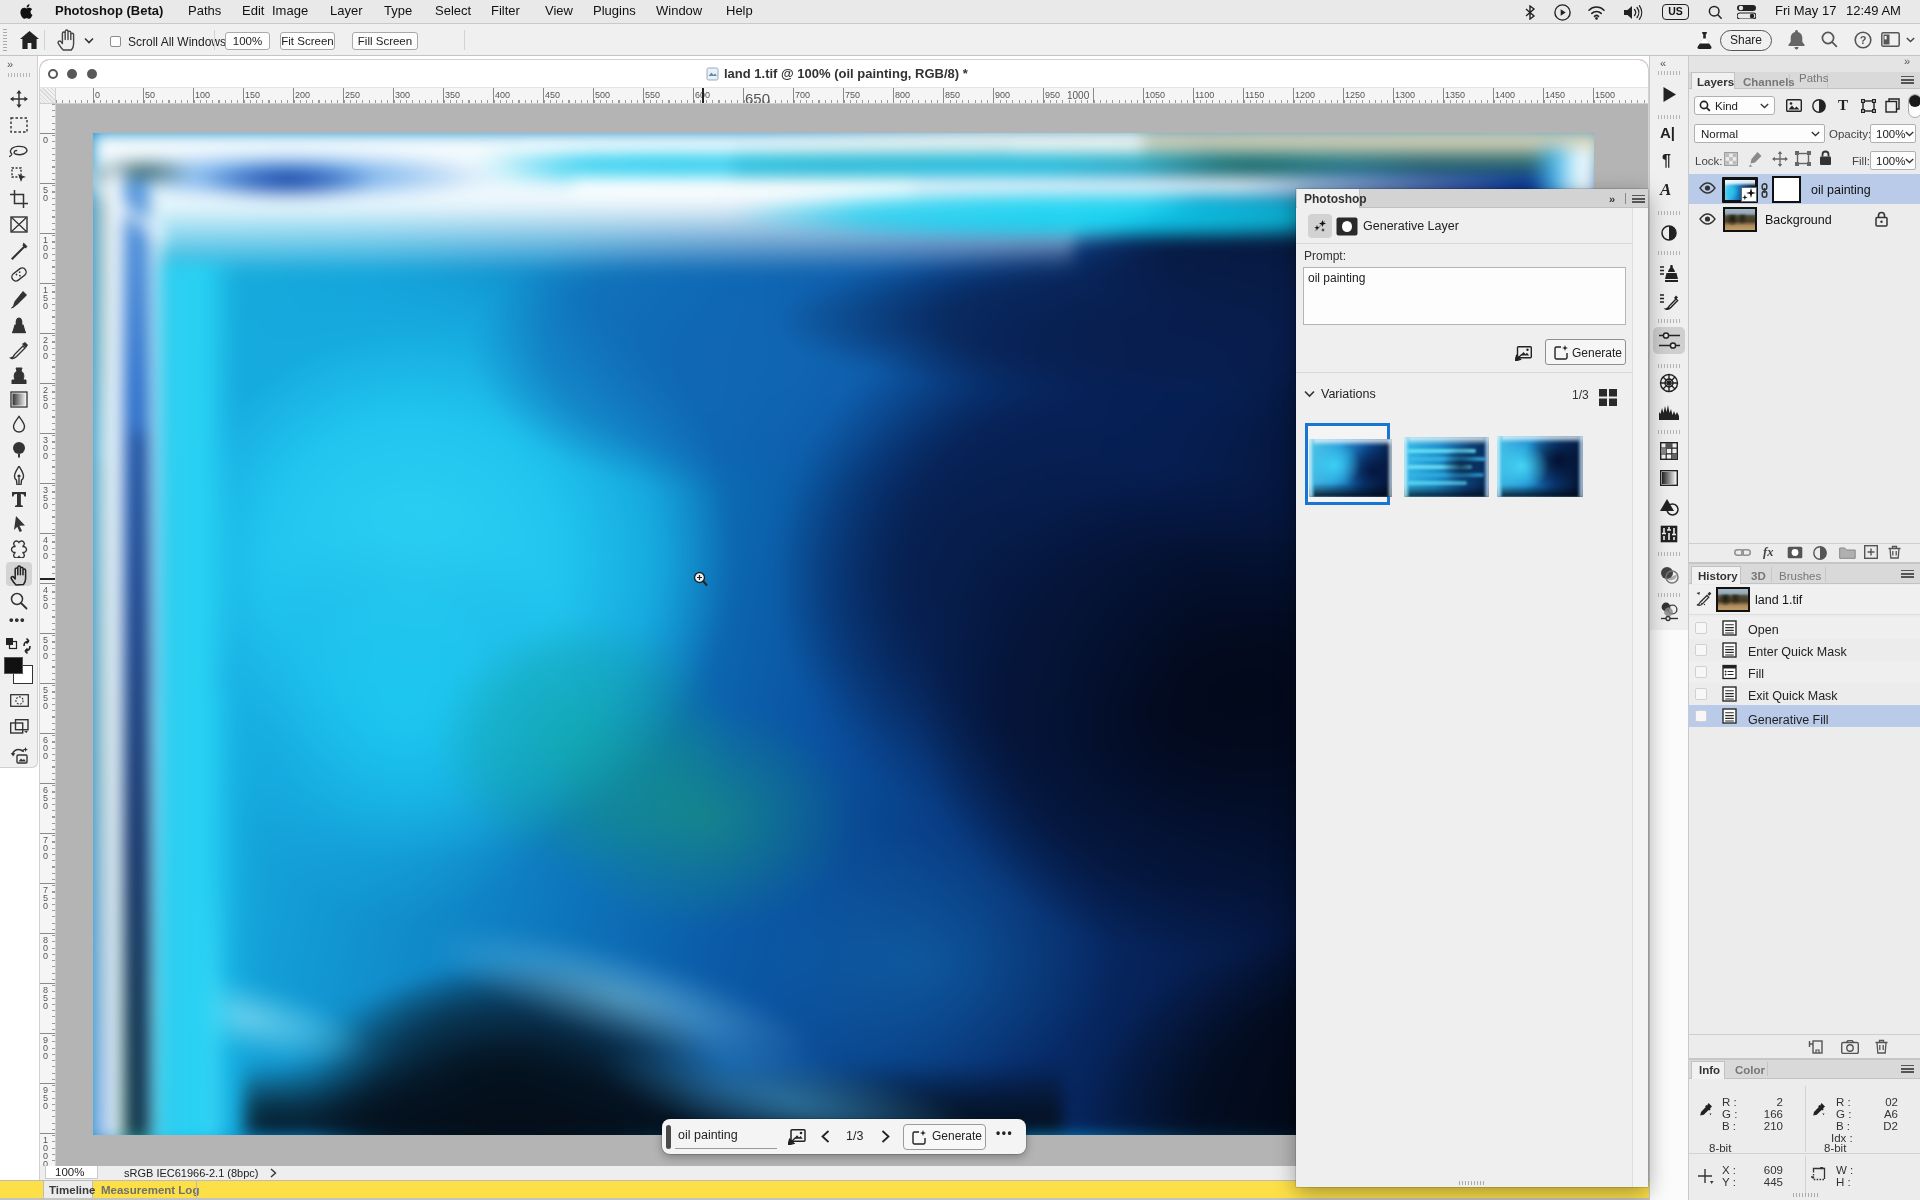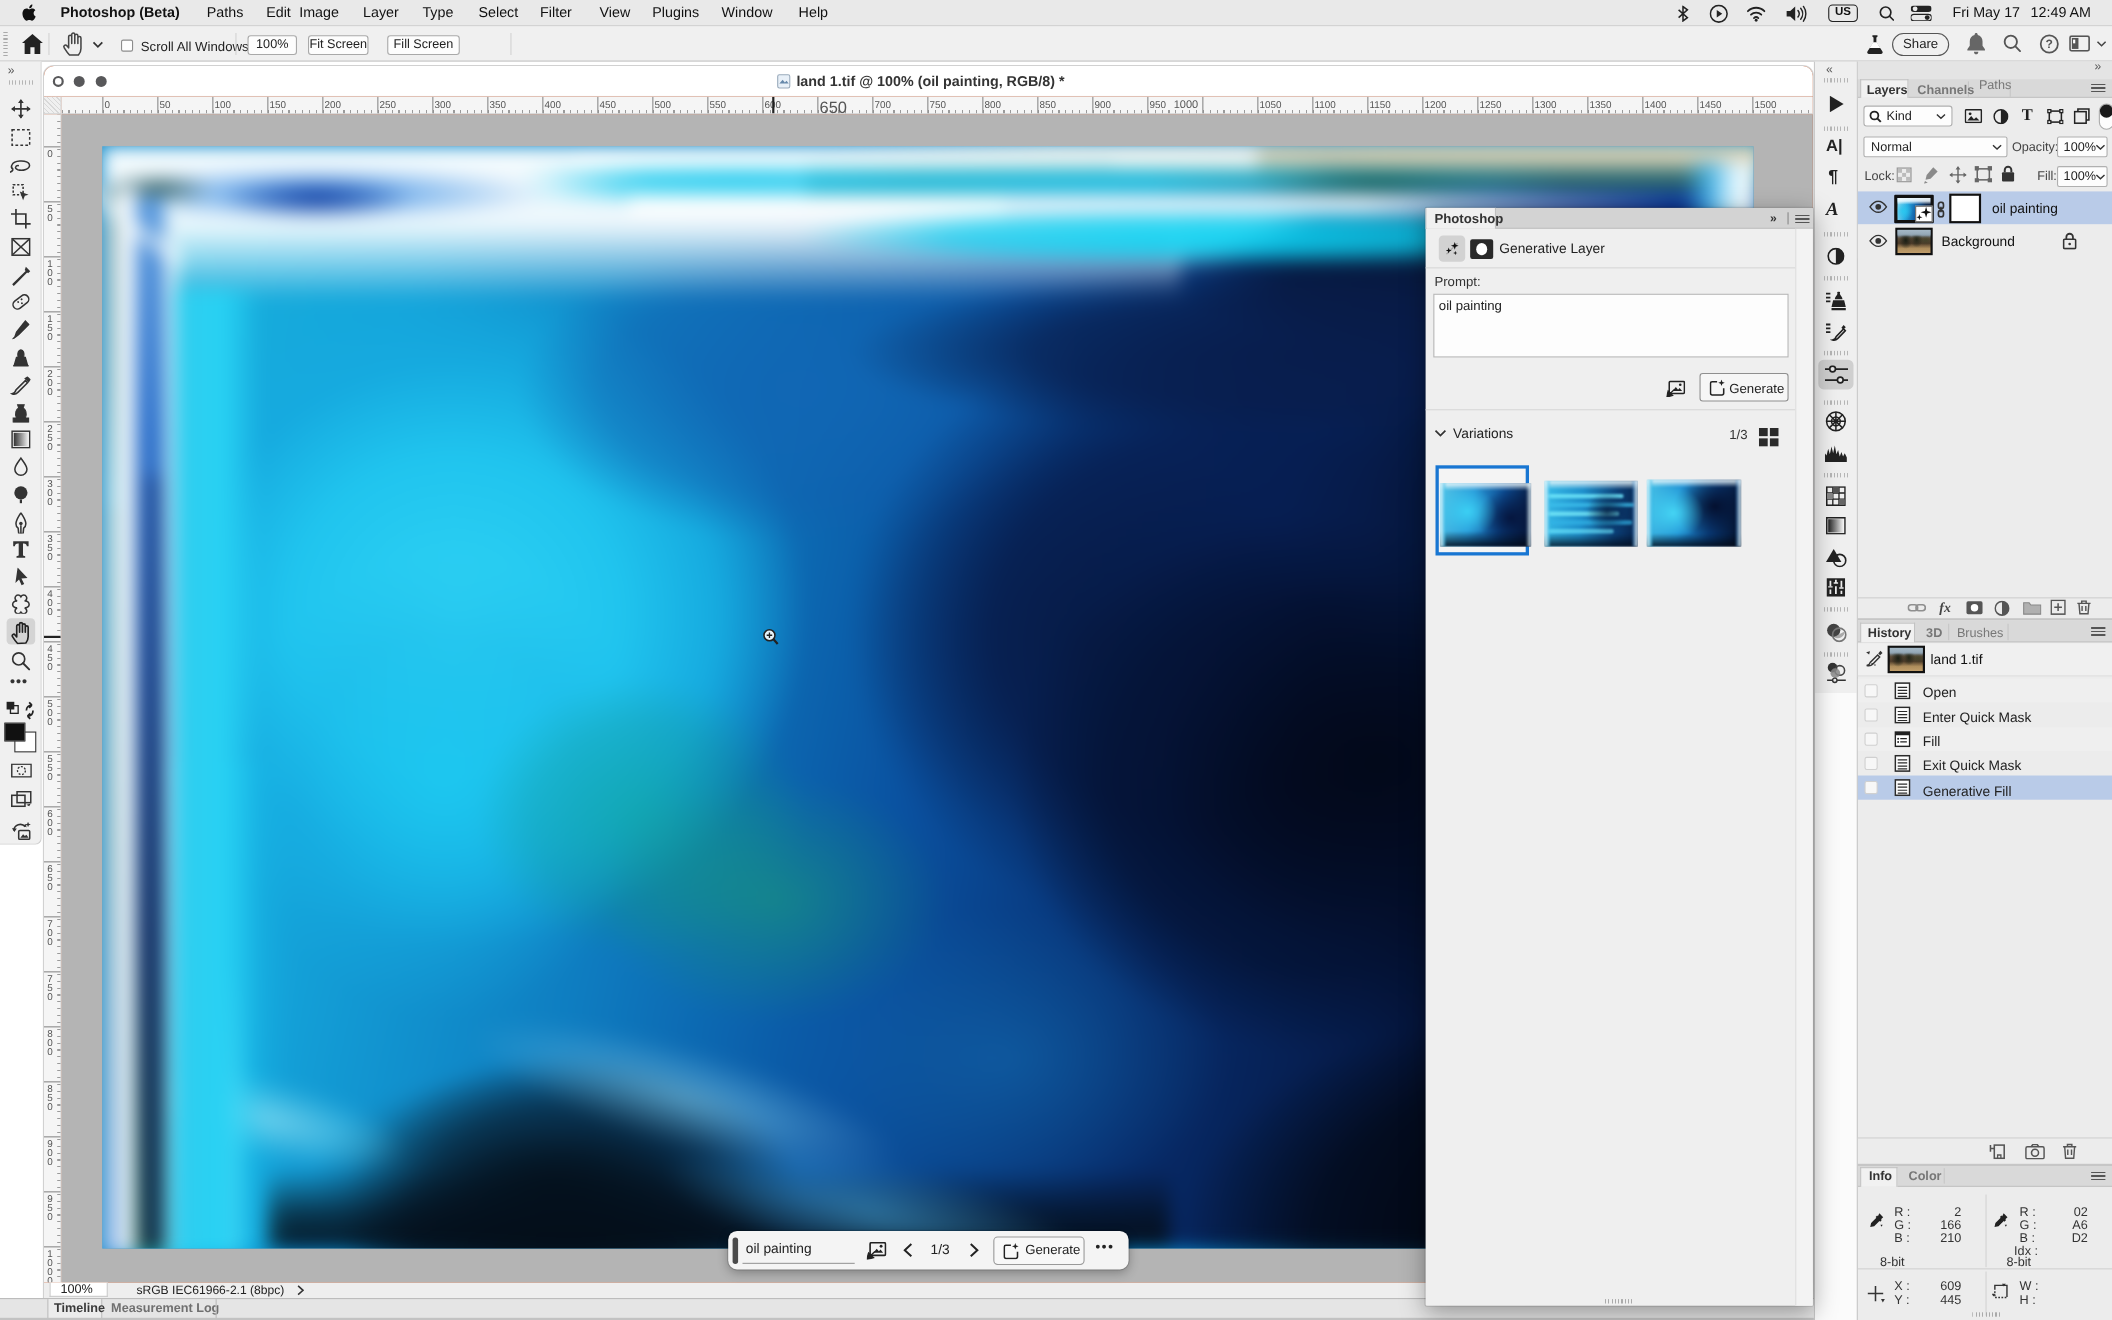--- a/index.html
+++ b/index.html
@@ -46,21 +46,21 @@
   background:#eeeeee; font-size:11px; color:#333; }
 
 
 #art { position:absolute; left:37px; top:29px; width:1501px; height:1002px;
   background:#0a86c8; overflow:hidden; }
 #artwrap { position:absolute; left:0; top:0; width:1501px; height:1002px;
   filter:blur(8px); }
 
 
 #btmtabs { position:absolute; left:0; top:1180px; width:1690px; height:20px;
-  background:#e5e5e5; border-top:1px solid #bcbcbc; font-size:11.5px; color:#444; }
+  background:#fde047; border-top:1px solid #bcbcbc; font-size:11.5px; color:#444; }
 
 
 #dock { position:absolute; left:1649px; top:56px; width:39px; height:1144px;
   background:#efefef; border-left:1px solid #c9c9c9; }
 .dsep { position:absolute; left:8px; width:22px; height:4px;
   background:repeating-linear-gradient(to right,#b5b5b5 0,#b5b5b5 1px,transparent 1px,transparent 3px); }
 .hcb { position:absolute; left:6px; width:12px; height:12px; background:#f7f7f7;
   border:1px solid #d0d0d0; border-radius:2px; }
 .hdoc { position:absolute; left:33px; }
 .hlbl { position:absolute; left:59px; font-size:12.5px; color:#222; }

